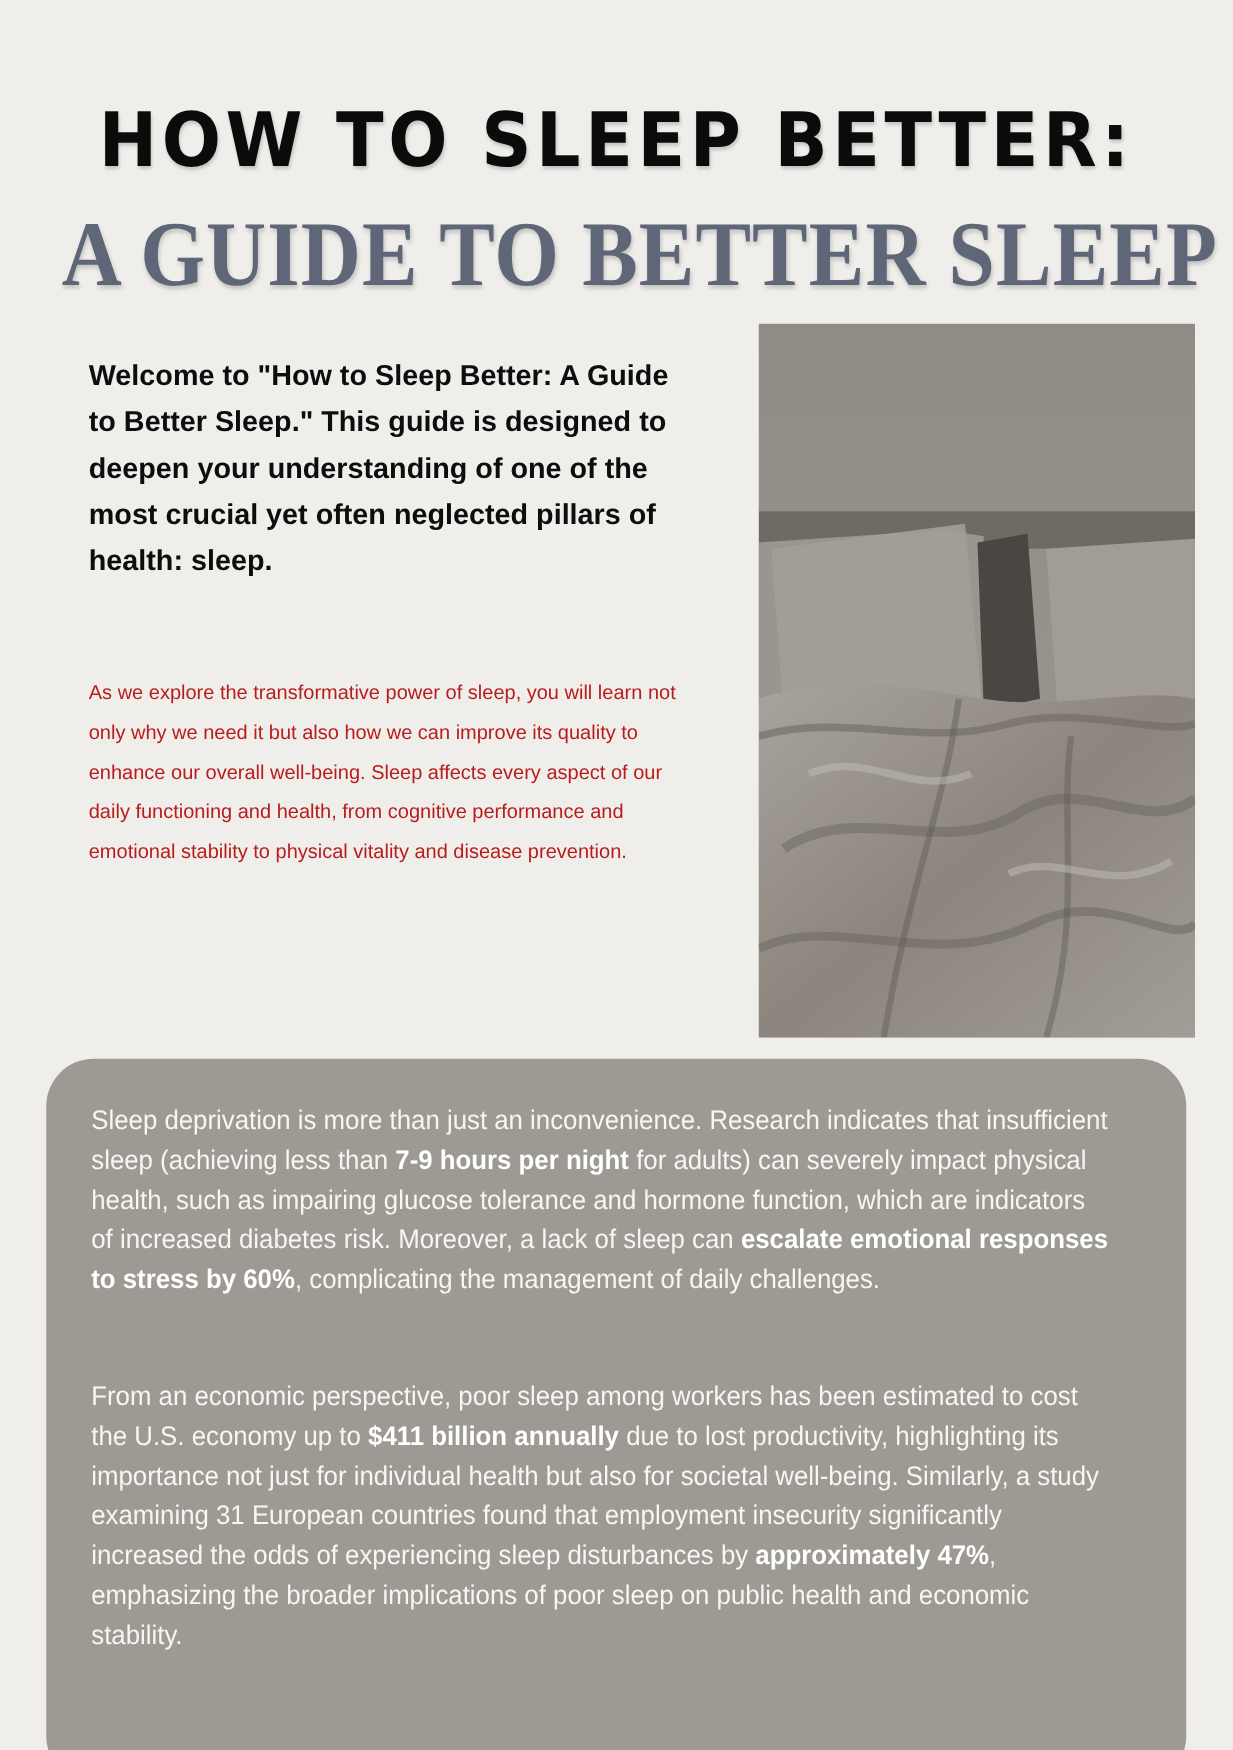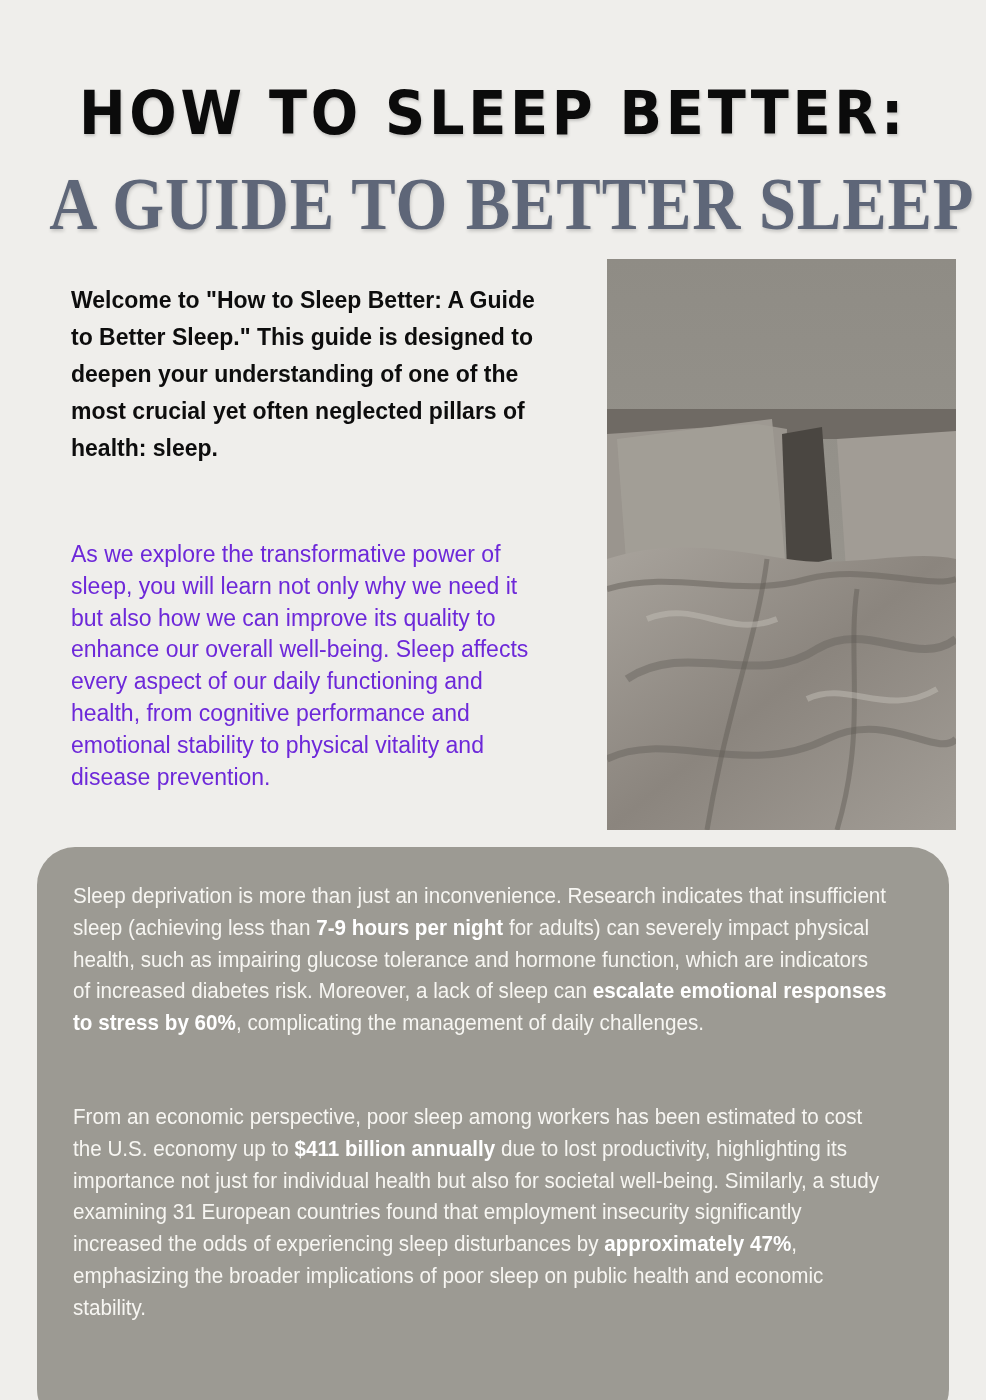--- a/index.html
+++ b/index.html
@@ -27,21 +27,21 @@
     transform: scaleX(0.9); transform-origin: center;
     text-shadow: 1px 2px 4px rgba(0,0,0,0.2);
     white-space: nowrap;
   }
   .intro {
     position: absolute; left: 71px; top: 282px; width: 470px;
     font-weight: bold; font-size: 23px; line-height: 37px; color: #0d0d0d;
   }
   .body-text {
     position: absolute; left: 71px; top: 539px; width: 480px;
-    font-size: 23px; line-height: 31.8px; color: #6d28d9;
+    font-size: 16px; line-height: 31.8px; color: #b91c1c;
   }
   .photo {
     position: absolute; left: 607px; top: 259px; width: 349px; height: 571px;
     overflow: hidden; background: #9a968f;
   }
   .panel {
     position: absolute; left: 37px; top: 847px; width: 912px; height: 580px;
     background: #9c9a93; border-radius: 38px;
   }
   .panel p {

